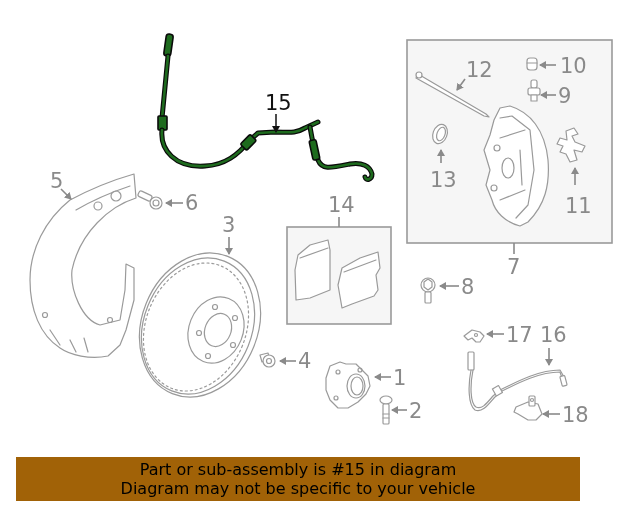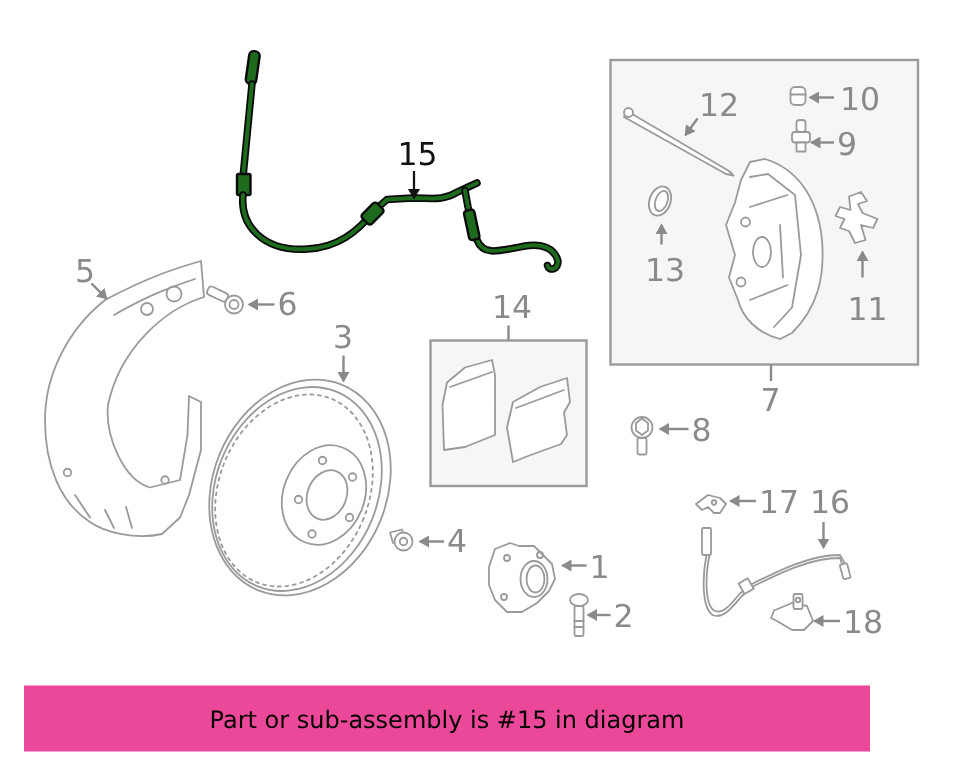--- a/index.html
+++ b/index.html
@@ -9,21 +9,21 @@
   .callout-hl { font-family: "DejaVu Sans", sans-serif; font-size: 21px; fill: #111111; }
   .part { fill: none; stroke: #9a9a9a; stroke-width: 1.2; stroke-linejoin: round; stroke-linecap: round; }
   .part-fill { fill: #ffffff; stroke: #9a9a9a; stroke-width: 1.2; stroke-linejoin: round; }
   .leader { stroke: #8a8a8a; stroke-width: 1.6; fill: none; }
   .hl-wire { fill: none; stroke: #0a0a0a; stroke-width: 5; stroke-linecap: round; stroke-linejoin: round; }
   .hl-wire-in { fill: none; stroke: #1e6b1e; stroke-width: 2.6; stroke-linecap: round; stroke-linejoin: round; }
   .hl-part { fill: #1e6b1e; stroke: #0a0a0a; stroke-width: 1.6; }
   .group-box { fill: #f6f6f6; stroke: #9a9a9a; stroke-width: 1.6; }
   #banner {
     position: absolute; left: 16px; top: 457px; width: 564px; height: 44px;
-    background: #ec4899; color: #000000;
+    background: #a16207; color: #000000;
     display: flex; flex-direction: column; align-items: center; justify-content: center;
     font-family: "DejaVu Sans", sans-serif; font-size: 16px; line-height: 19px;
   }
 </style>
 </head>
 <body>
 
 <svg id="diagram" viewBox="0 0 640 512" xmlns="http://www.w3.org/2000/svg">
   <defs>
     <marker id="arrow" markerWidth="8" markerHeight="8" refX="6" refY="4" orient="auto" markerUnits="userSpaceOnUse">
@@ -201,13 +201,14 @@
     <path class="part-fill" d="M516 407 L528 402 L538 404 L542 414 L536 420 L528 420 L518 414 L514 412 z"></path>
     <rect class="part-fill" x="529" y="396" width="6" height="10" rx="1"></rect>
     <circle class="part" cx="532" cy="400" r="1.5"></circle>
   </g>
   <line class="leader" x1="560" y1="414" x2="543" y2="414" marker-end="url(#arrow)"></line>
   <text class="callout" x="562" y="422">18</text>
 </svg>
 
 <div id="banner">
   <div>Part or sub-assembly is #15 in diagram</div>
+  <div>Diagram may not be specific to your vehicle</div>
 </div>
 
 </body></html>

